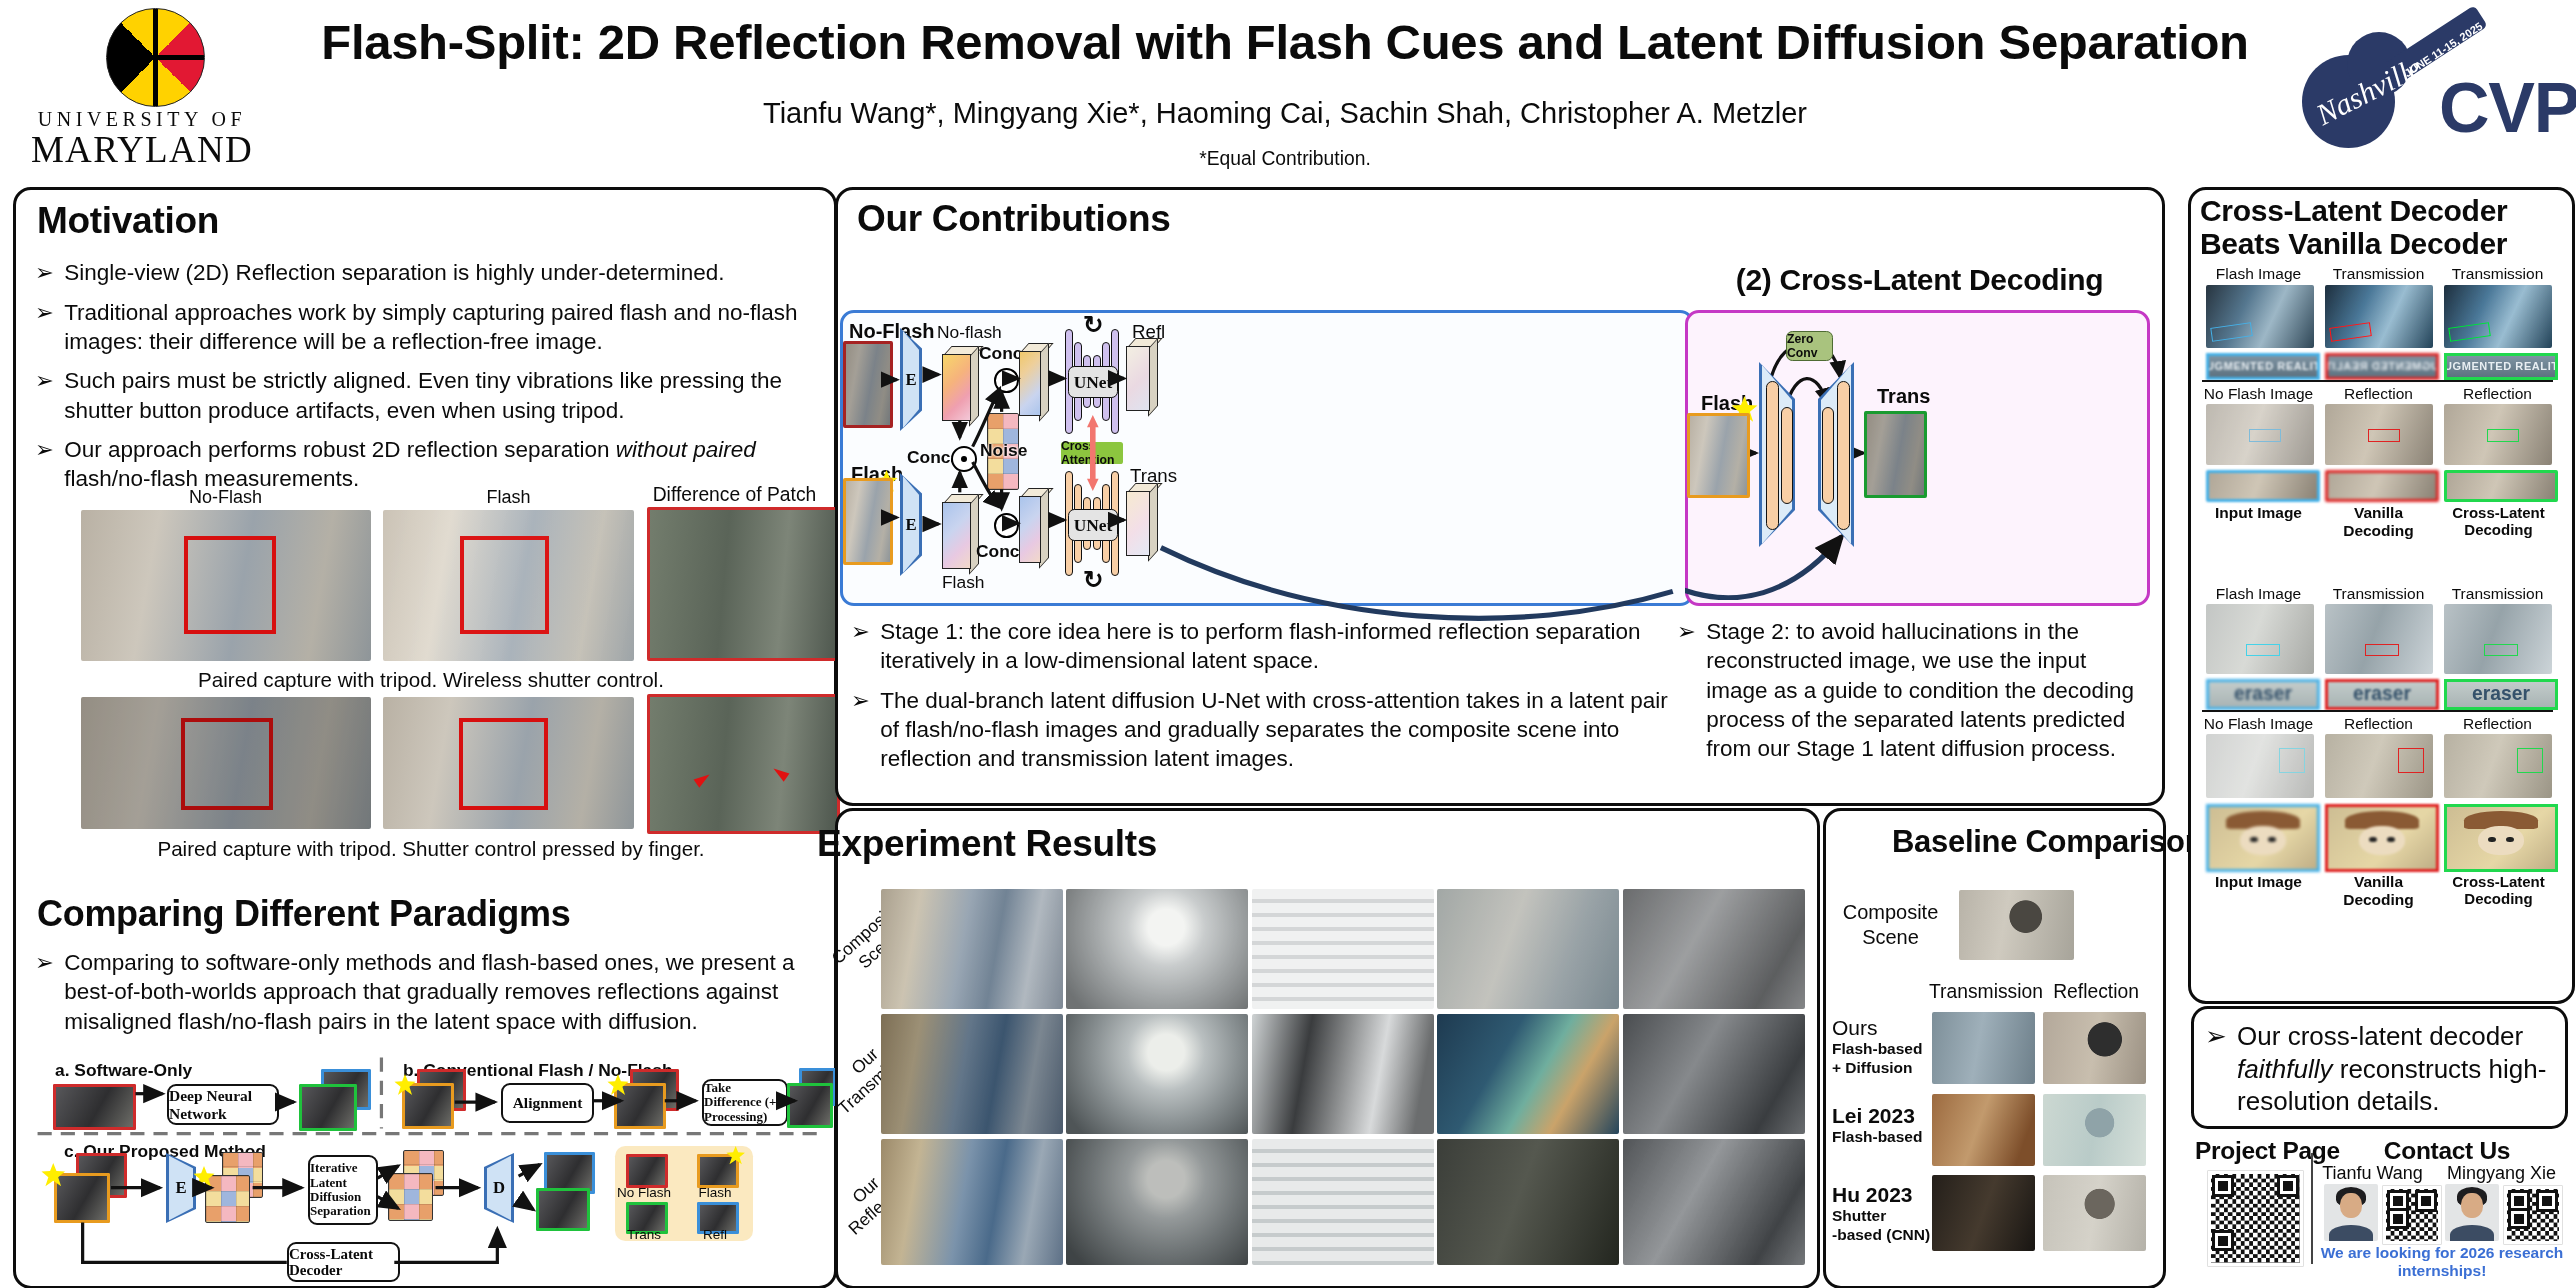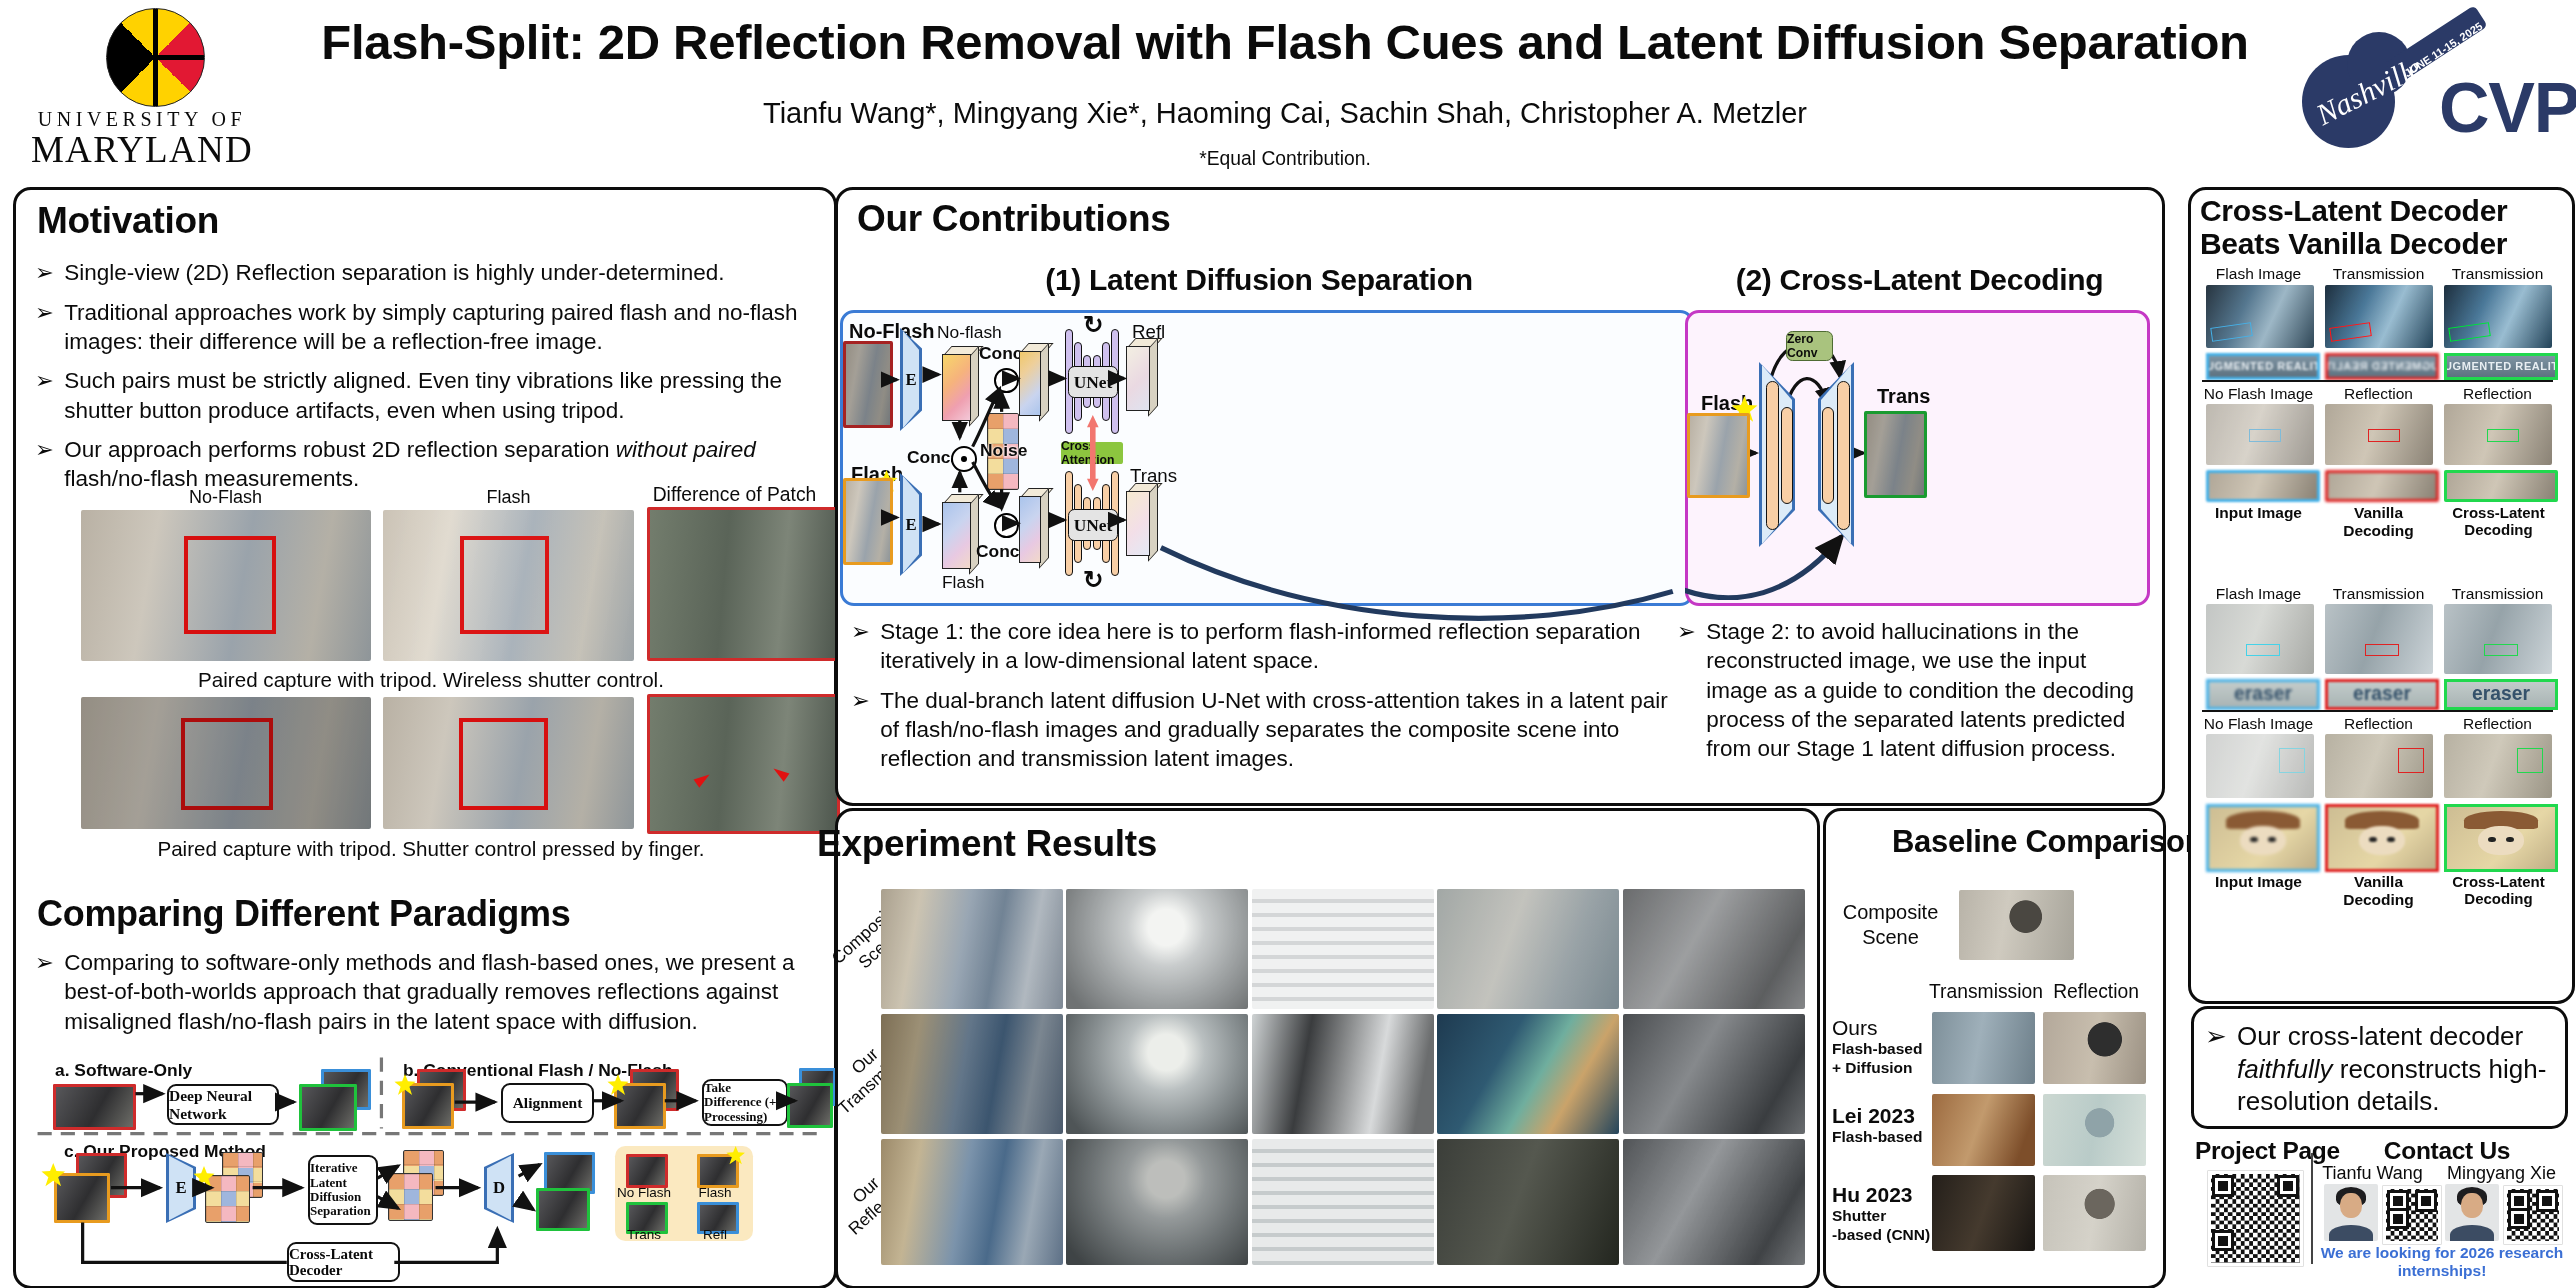--- a/index.html
+++ b/index.html
@@ -248,21 +248,20 @@
       <path d="M108 1608 V1670 H425"></path>
     </g>
     <g stroke="#777" stroke-width="5" fill="none" stroke-dasharray="22 14">
       <path d="M572 1352 V1462"></path>
         <path d="M38 1470 H1248"></path>
     </g>
   </svg>
 
   <div class="panel" style="left:835px;top:187px;width:1324px;height:613px"></div>
   <div class="abs hd" style="left:857px;top:198px;font-size:37px">Our Contributions</div>
-  <div class="abs ctr hd" style="left:937px;top:263px;width:644px;font-size:30px">(1) Latent Diffusion Separation</div>
   <div class="abs ctr hd" style="left:1694px;top:263px;width:451px;font-size:30px">(2) Cross-Latent Decoding</div>
 
   <div class="abs" style="left:840px;top:310px;width:848px;height:290px;border:3.9px solid #3a7bd5;border-radius:14px;background:#fbfdff"></div>
   <div class="abs" style="left:849px;top:320px;font-size:20px;font-weight:bold">No-Flash</div>
   <div class="ph mot-room dk fr-red" style="left:843px;top:341px;width:44px;height:81px"></div>
   <div class="trapR" style="left:900px;top:328px;width:22px;height:103px">
       <span class="in" style="font-size:16.7px">E</span>
     </div>
   <div class="abs" style="left:937px;top:322px;font-size:17.4px">No-flash</div>
   <div class="cube" style="left:942px;top:346px;width:37px;height:75px">

